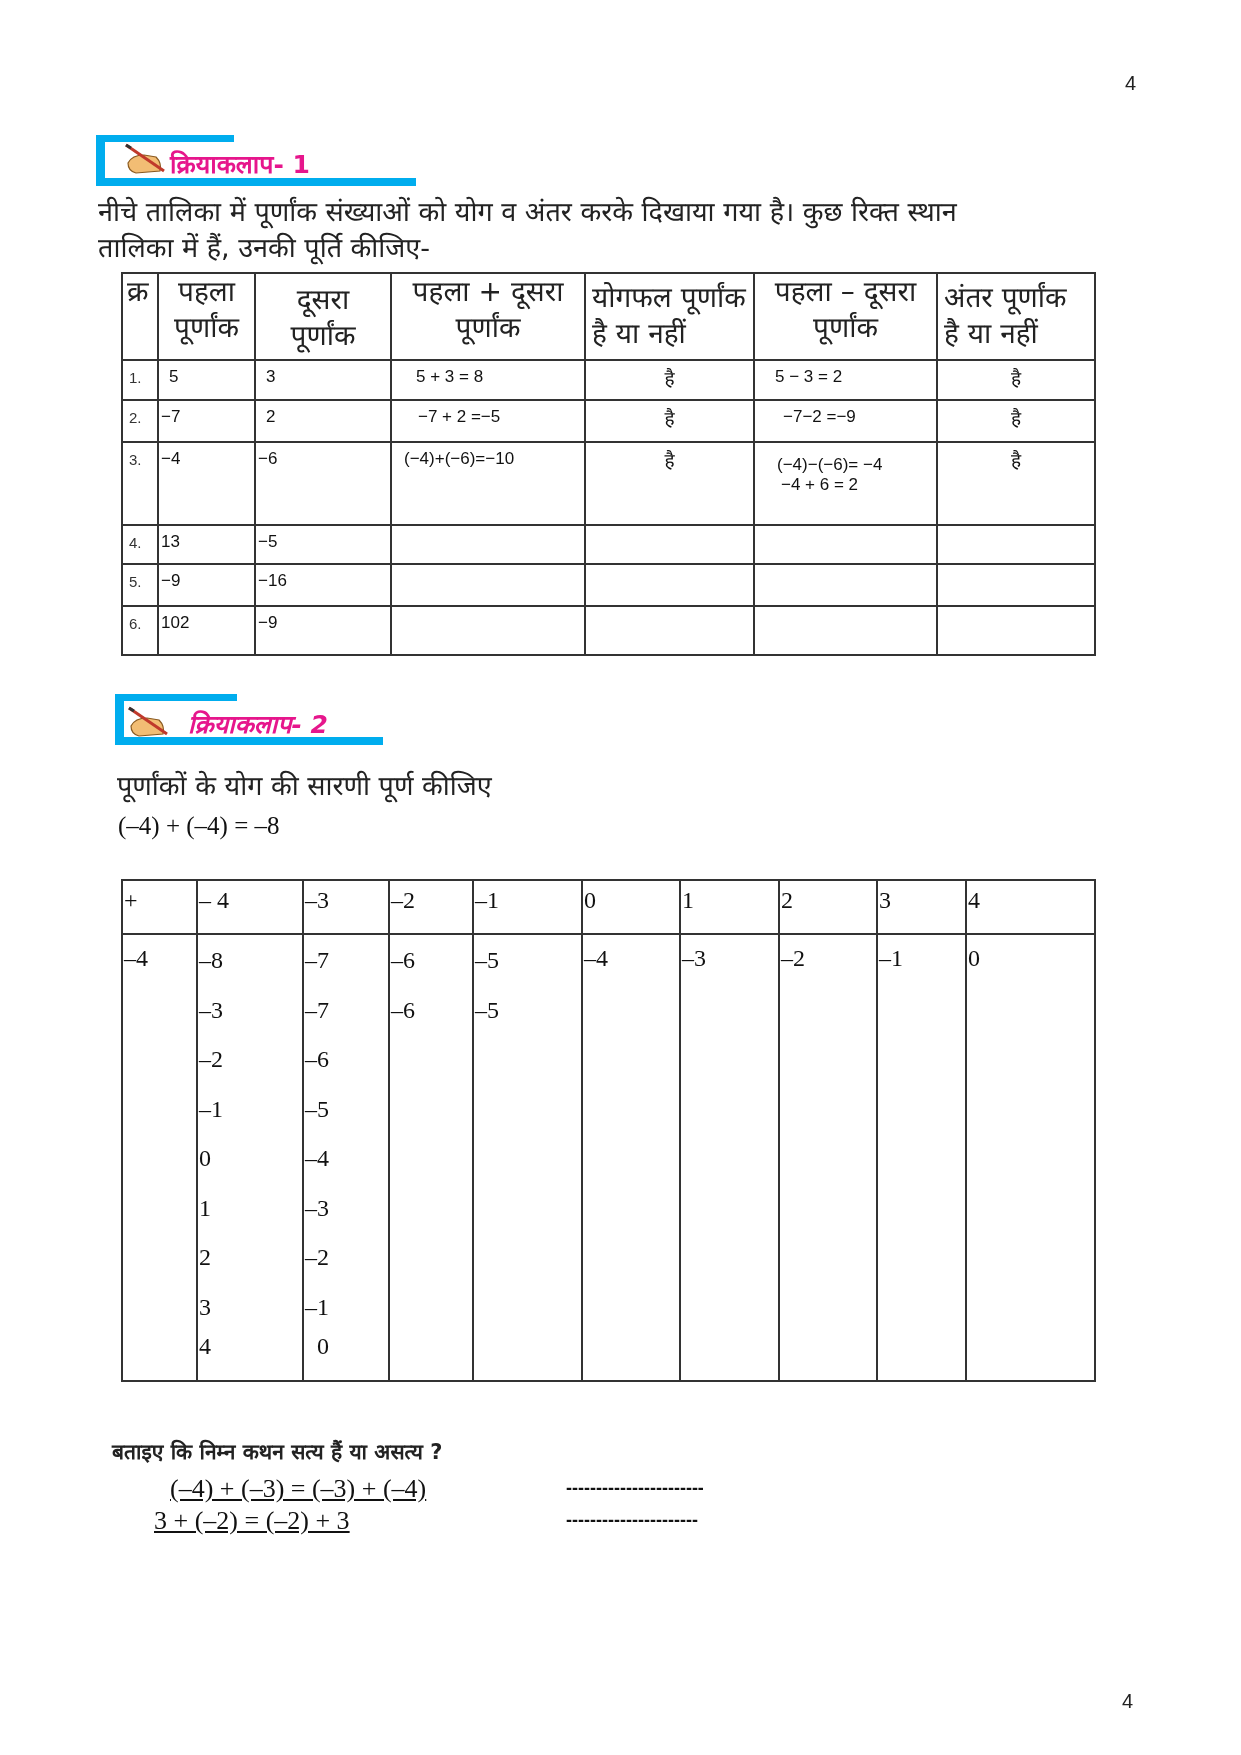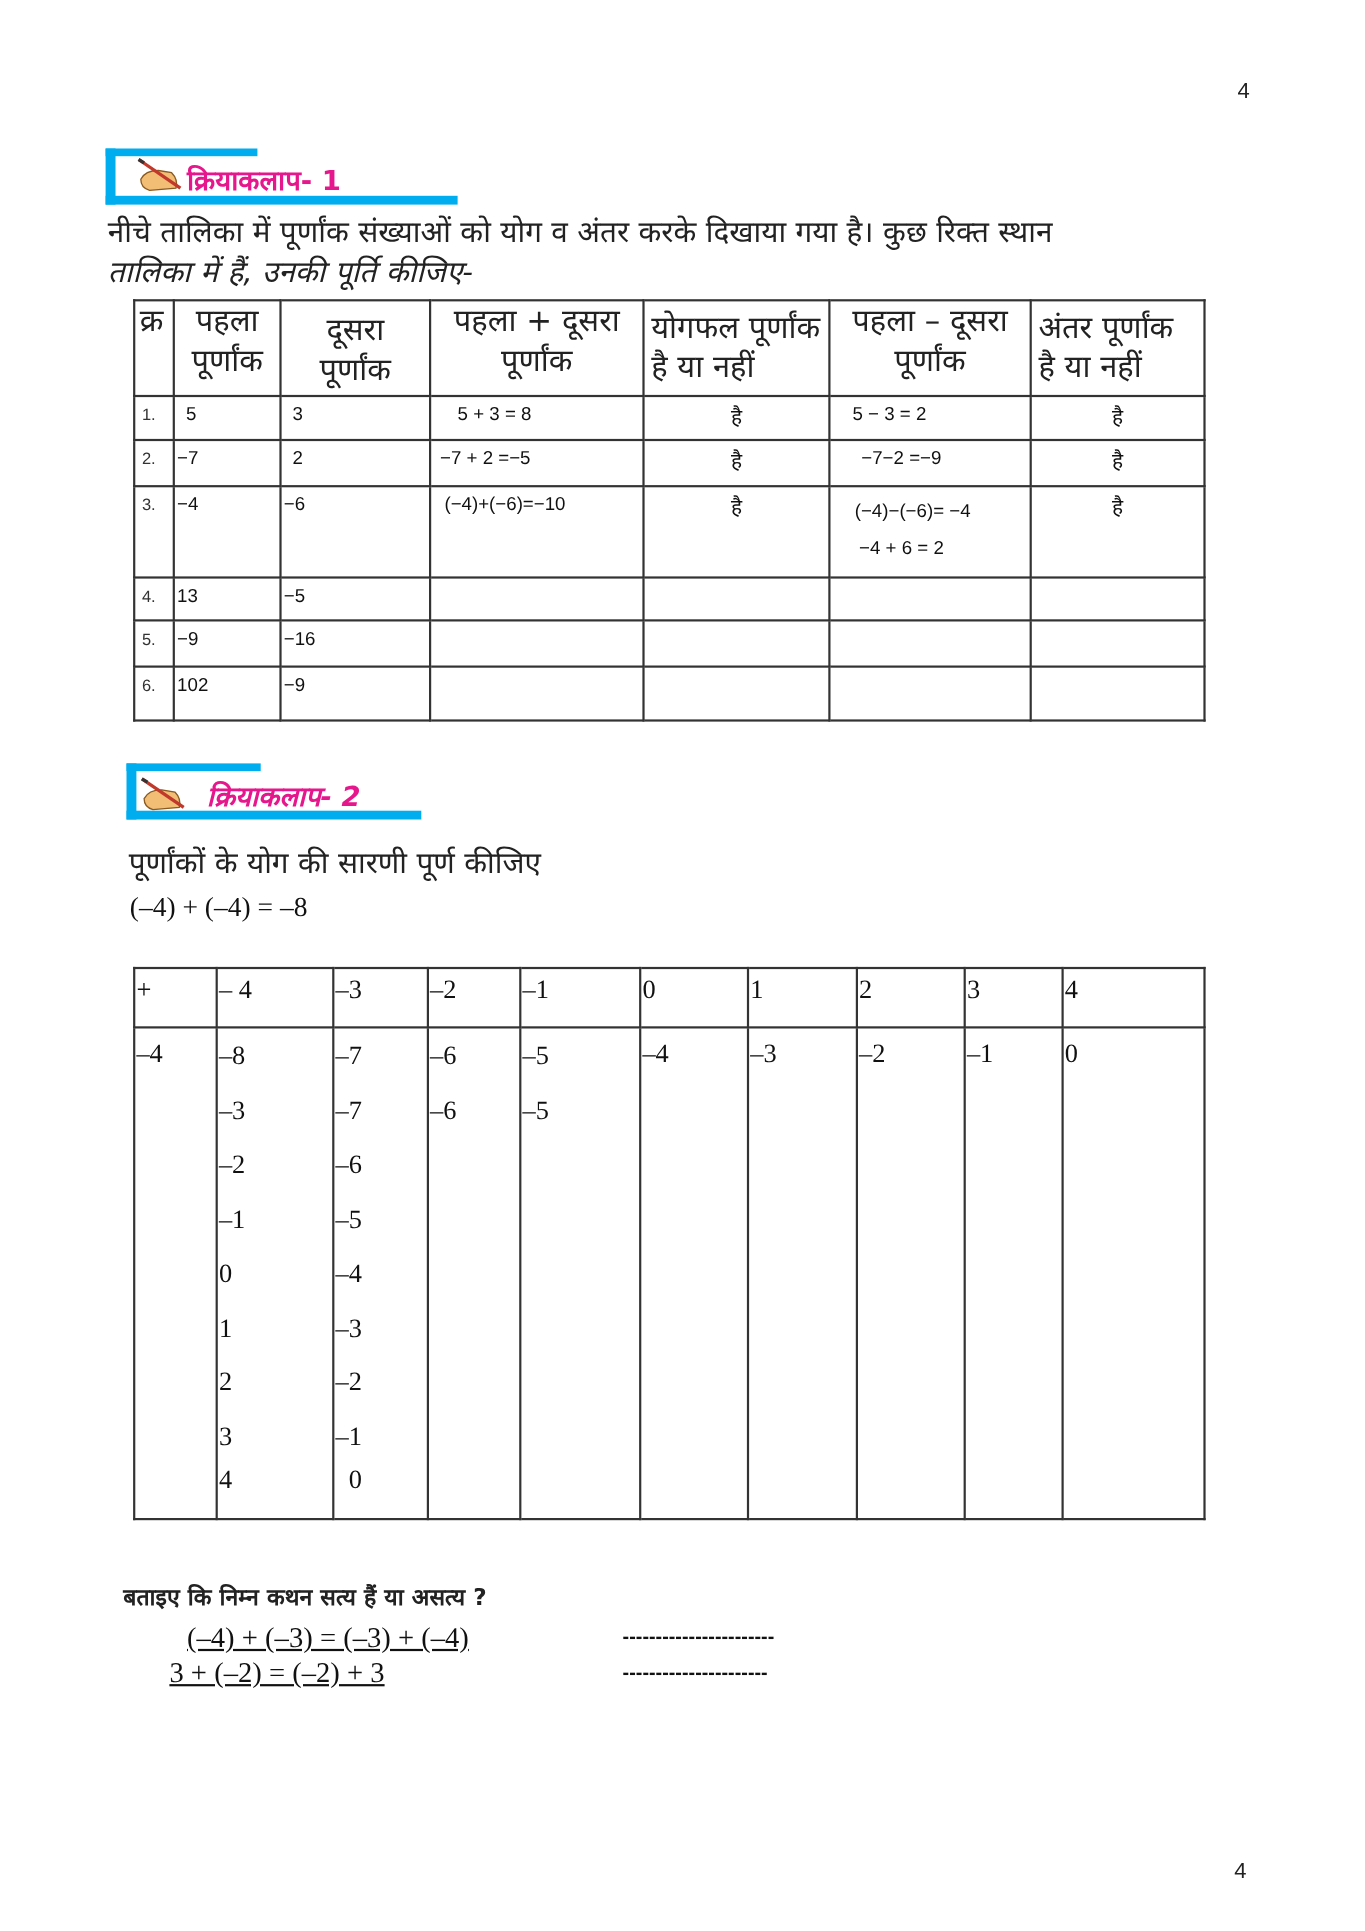--- a/index.html
+++ b/index.html
@@ -53,21 +53,21 @@
     <svg width="50" height="36" viewBox="0 0 50 36">
       <path d="M6 22 Q10 14 22 14 L34 16 Q40 22 38 30 L14 32 Q6 30 6 22 Z" fill="#f2bd74" stroke="#8a5a20" stroke-width="1.2"></path>
       <line x1="4" y1="4" x2="42" y2="30" stroke="#c0392b" stroke-width="3"></line>
       <line x1="4" y1="4" x2="9" y2="7" stroke="#333" stroke-width="3"></line>
     </svg>
   </span>
   <span class="title" style="left:74px; top:11px;">क्रियाकलाप- 1</span>
 </div>
 
 <div class="abs para" style="left:98px; top:196px;">नीचे तालिका में पूर्णांक संख्याओं को योग व अंतर करके दिखाया गया है। कुछ रिक्त स्थान</div>
-<div class="abs para" style="left:98px; top:232px;font-style:italic;">तालिका में हैं, उनकी पूर्ति कीजिए-</div>
+<div class="abs para" style="left:98px; top:232px;">तालिका में हैं, उनकी पूर्ति कीजिए-</div>
 
 <table class="t1" style="left:121px; top:272px; width:973px;">
   <colgroup>
     <col style="width:36px">
       <col style="width:97px">
       <col style="width:136px">
       <col style="width:194px">
     <col style="width:169px">
       <col style="width:183px">
       <col style="width:158px">
@@ -106,34 +106,34 @@
     <td class="v" style="padding-left:10px">3</td>
     <td class="v" style="padding-left:24px">5 + 3 = 8</td>
     <td class="hai">है</td>
     <td class="v" style="padding-left:20px">5 − 3 = 2</td>
     <td class="hai">है</td>
   </tr>
   <tr style="height:42px">
     <td class="num">2.</td>
     <td class="v">−7</td>
     <td class="v" style="padding-left:10px">2</td>
-    <td class="v" style="padding-left:8px">−7 + 2 =−5</td>
+    <td class="v" style="padding-left:26px">−7 + 2 =−5</td>
     <td class="hai">है</td>
     <td class="v" style="padding-left:28px">−7−2 =−9</td>
     <td class="hai">है</td>
   </tr>
   <tr style="height:83px">
     <td class="num">3.</td>
     <td class="v">−4</td>
     <td class="v">−6</td>
     <td class="v" style="padding-left:12px">(−4)+(−6)=−10</td>
     <td class="hai">है</td>
     <td class="v" style="padding-left:22px">
       <div style="margin-top:6px">(−4)−(−6)= −4</div>
-      <div style="margin-top:14px;padding-left:4px">−4 + 6 = 2</div>
+      <div style="margin-top:0;padding-left:4px">−4 + 6 = 2</div>
     </td>
     <td class="hai">है</td>
   </tr>
   <tr style="height:39px">
     <td class="num">4.</td>
     <td class="v">13</td>
     <td class="v">−5</td>
     <td></td>
     <td></td>
     <td></td>

